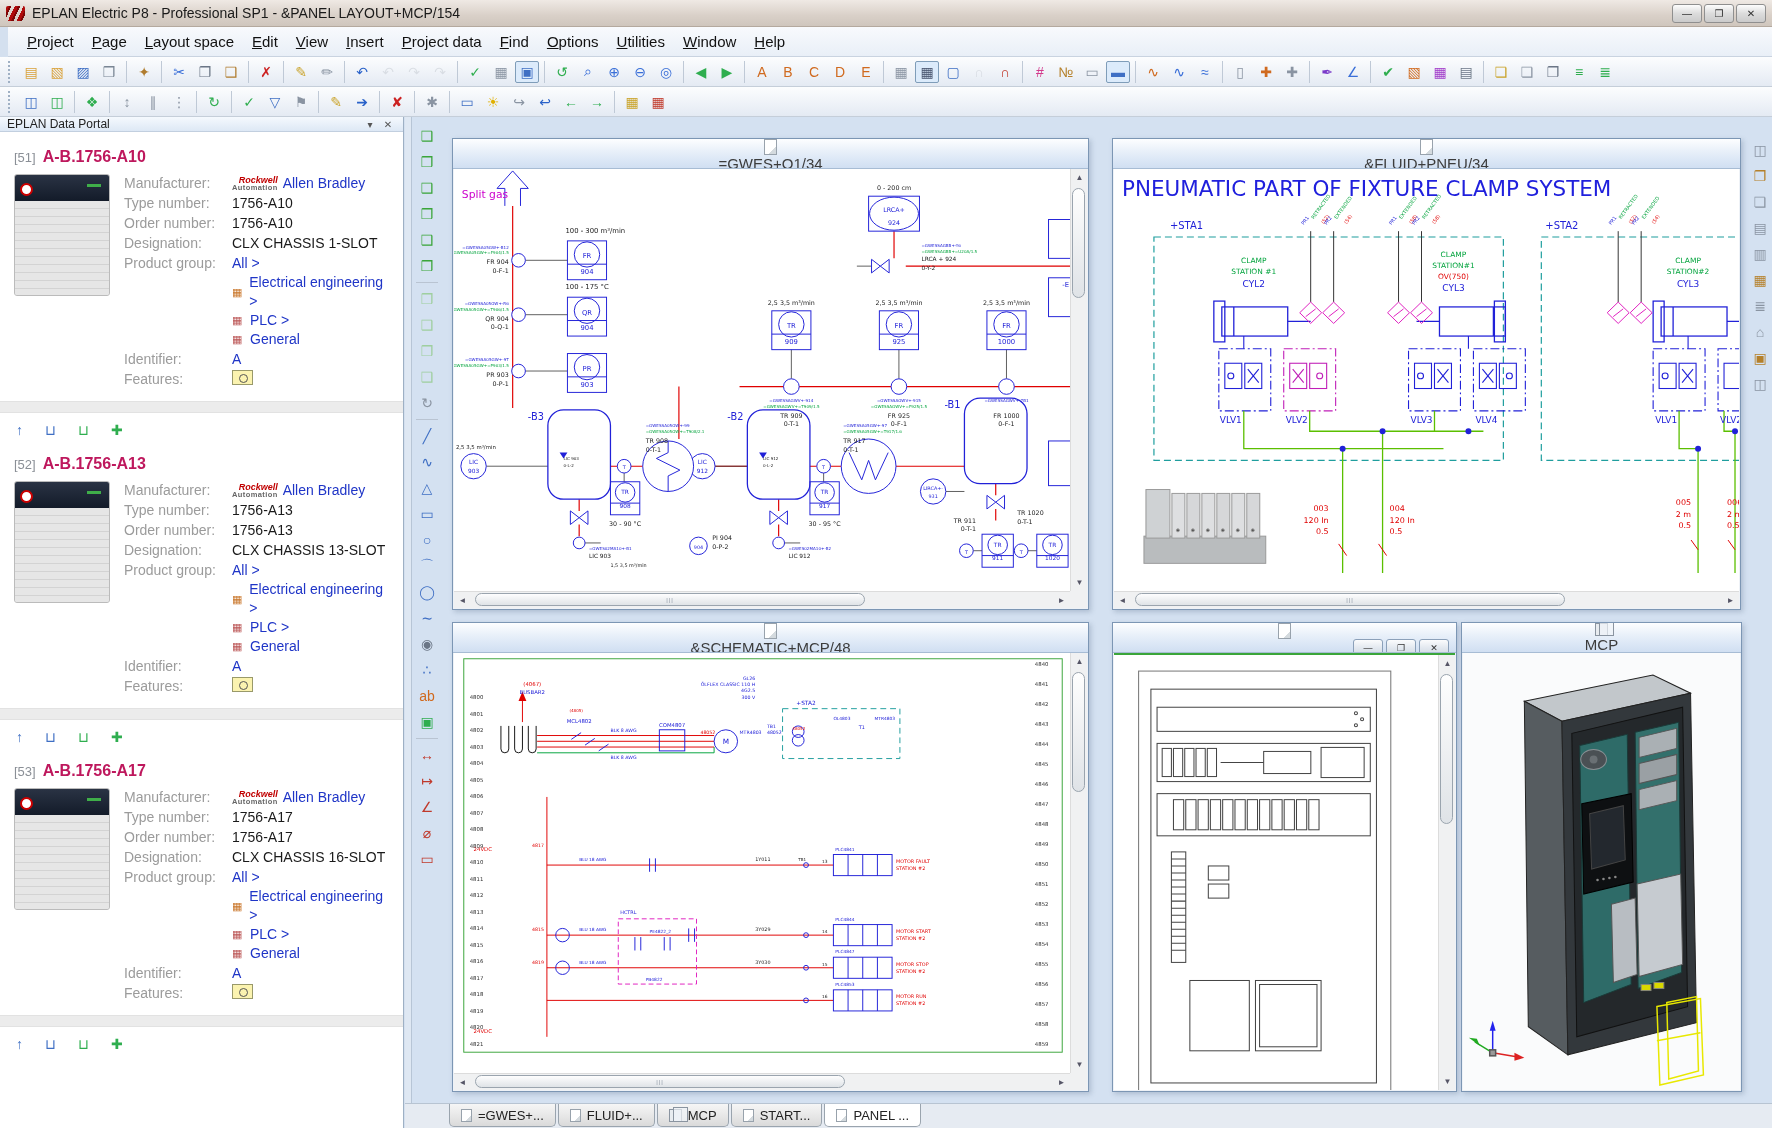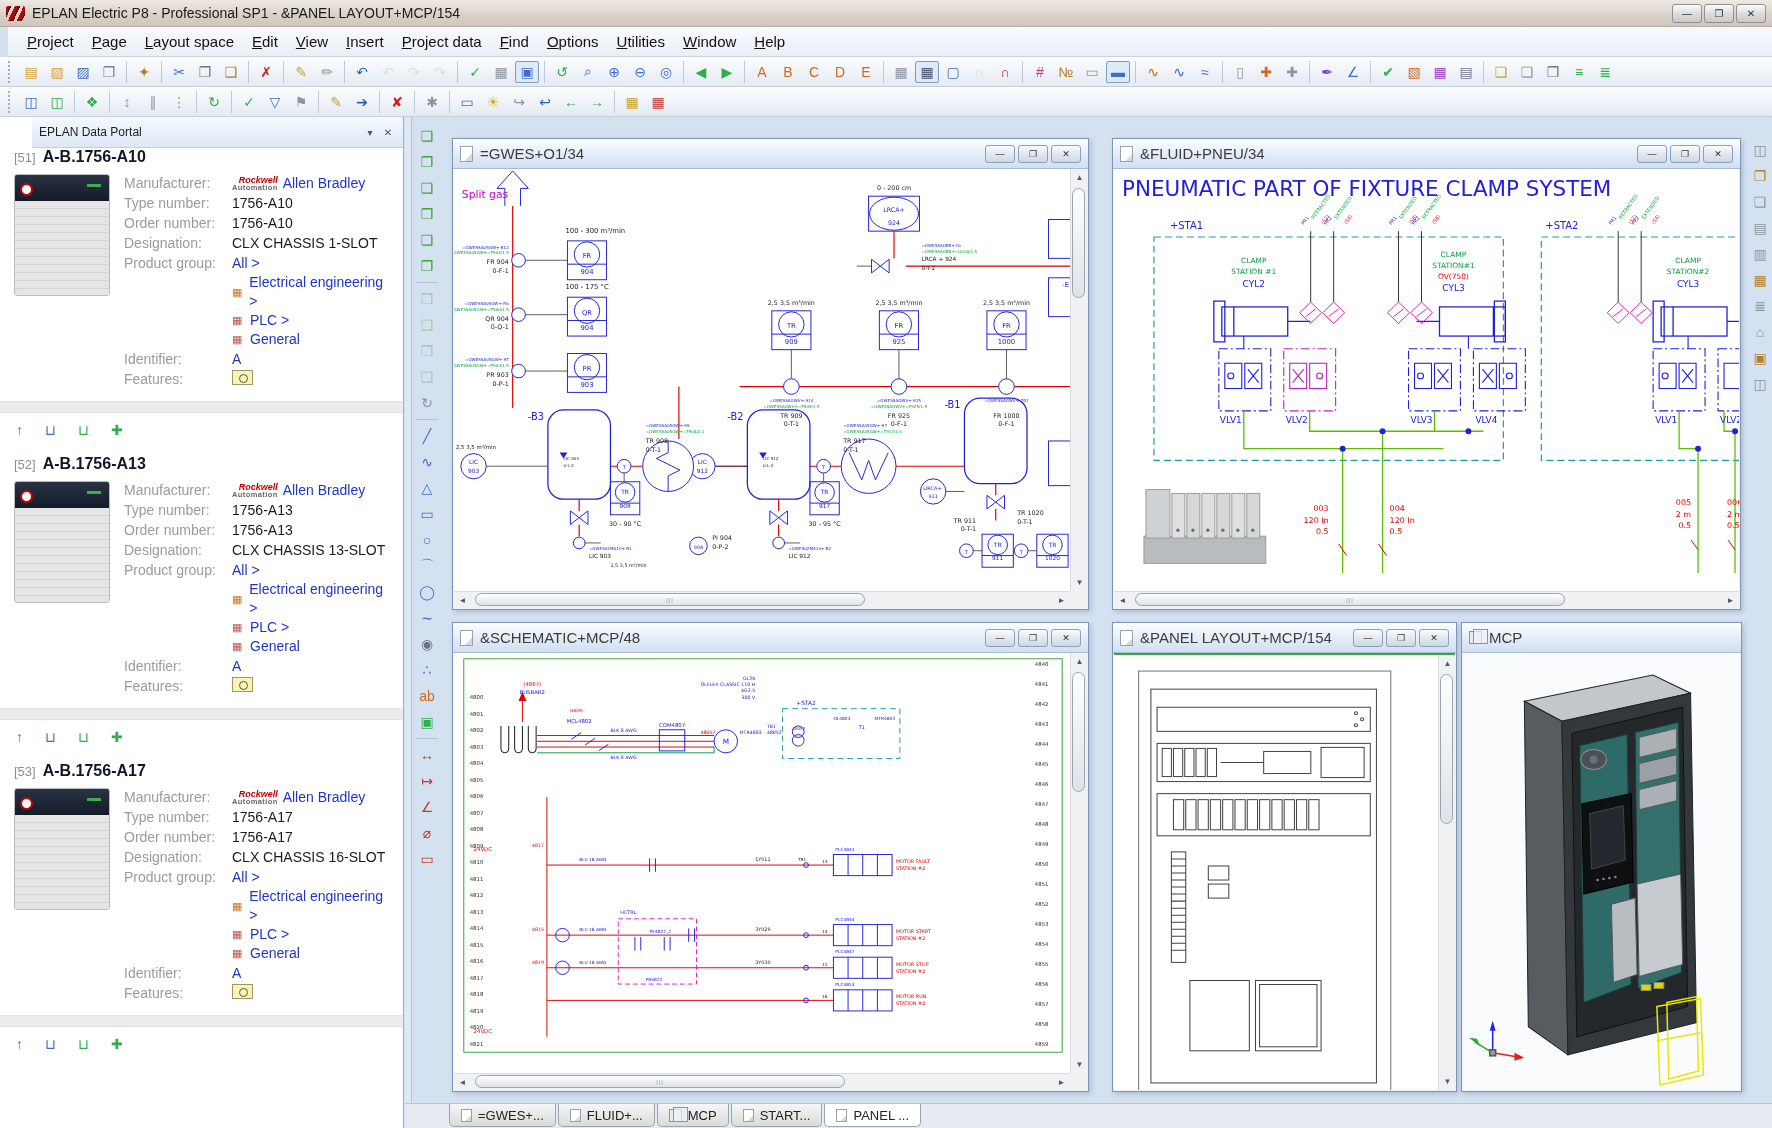--- a/index.html
+++ b/index.html
@@ -18,28 +18,28 @@
   .toolbar{position:absolute;left:0;width:100%;height:30px;background:linear-gradient(#fcfdfe,#e4eaf3);border-bottom:1px solid #c5ced9;display:flex;align-items:center;padding-left:8px;}
   .tb1{top:57px;} .tb2{top:87px;}
   .grip{width:4px;height:22px;border-left:2px dotted #9fb0c4;margin-right:6px;}
   .tbtn{display:inline-flex;width:24px;height:22px;align-items:center;justify-content:center;font-size:14px;border:1px solid transparent;border-radius:2px;margin:0 1px;cursor:default;}
   .tbtn.p{background:#dcebfb;border-color:#7f9db9;}
   .tbtn.d{opacity:.4;}
   .tbsep{width:1px;height:22px;background:#bfc9d6;margin:0 4px;display:inline-block;}
 
   
   .portal{position:absolute;left:0;top:117px;width:404px;bottom:0;background:#fff;border-right:1px solid #9eb0c4;}
-  .phead{height:31px;background:linear-gradient(#f5f9fe,#dde8f5);border-bottom:1px solid #c2cfdf;display:flex;align-items:center;padding:0 7px;font-size:12px;color:#222;margin-left:32px;}
+  .phead{height:15px;background:linear-gradient(#f5f9fe,#dde8f5);border-bottom:1px solid #c2cfdf;display:flex;align-items:center;padding:0 7px;font-size:12px;color:#222;}
   .phbtn{margin-left:auto;font-size:10px;color:#555;width:16px;text-align:center;}
   .phbtn+.phbtn{margin-left:2px;}
   .pbody{position:absolute;top:21px;left:0;right:0;bottom:0;overflow:hidden;}
   .pitem{padding:10px 8px 4px 14px;}
   .pi-head{margin-bottom:8px;}
   .idx{color:#8a8f96;font-size:13px;margin-right:7px;}
-  .pname{color:#0f172a;font-weight:bold;font-size:16px;text-decoration:none;}
+  .pname{color:#be185d;font-weight:bold;font-size:16px;text-decoration:none;}
   .pi-body{display:flex;gap:14px;}
   .chassis{width:96px;height:122px;background:#e3e3e3;border:1px solid #bbb;border-radius:3px;flex:none;position:relative;overflow:hidden;}
   .ch-top{height:26px;background:linear-gradient(#2a3344,#131b29);position:relative;}
   .ch-top::before{content:"";position:absolute;left:5px;top:8px;width:9px;height:9px;border-radius:50%;background:#fff;border:2px solid #c00;}
   .ch-top::after{content:"";position:absolute;right:8px;top:9px;width:14px;height:3px;background:#3fae49;}
   .ch-body{position:absolute;top:26px;left:0;right:0;bottom:0;background:repeating-linear-gradient(#e6e6e6 0 7px,#d3d3d3 7px 8px);}
   .pi-fields{flex:1;font-size:14px;line-height:19px;}
   .prow{display:flex;margin-bottom:1px;}
   .plabel{width:108px;color:#9b9b9b;flex:none;}
   .pval{color:#1a1a1a;width:156px;}
@@ -58,21 +58,21 @@
   
   .mdi{position:absolute;left:405px;top:117px;right:0;bottom:0;background:#d4e1f1;overflow:hidden;}
   .splitbar{position:absolute;left:0;top:0;bottom:0;width:7px;background:#dfe8f3;border-right:1px solid #b7c5d6;}
   .vstrip{position:absolute;display:flex;flex-direction:column;align-items:center;}
   .strip-left{left:5px;top:6px;width:34px;}
   .strip-right{left:1340px;top:20px;width:30px;}
   .vbtn{display:flex;width:26px;height:24px;align-items:center;justify-content:center;font-size:14px;margin:1px 0;border:1px solid transparent;border-radius:2px;}
   .vsep{width:22px;height:1px;background:#b9c4d2;margin:3px 0;}
 
   .mdiwin{position:absolute;border:1px solid #7c96b4;background:#eef2f7;box-shadow:2px 2px 5px rgba(60,80,110,.25);}
-  .wtitle{height:30px;display:flex;align-items:center;padding:0 7px;gap:7px;background:linear-gradient(#fdfeff,#e7eff9 45%,#d0dff2);border-bottom:1px solid #a7bcd4;font-size:15px;color:#3c3c3c;white-space:nowrap;overflow:hidden;}
+  .wtitle{height:30px;display:flex;align-items:center;padding:0 7px;background:linear-gradient(#fdfeff,#e7eff9 45%,#d0dff2);border-bottom:1px solid #a7bcd4;font-size:15px;color:#3c3c3c;white-space:nowrap;overflow:hidden;flex-direction:column;}
   .picon{width:13px;height:16px;background:linear-gradient(135deg,#fff 72%,#d4dade 72%);border:1px solid #98a2ac;flex:none;}
   .picon.sm{width:11px;height:13px;}
   .cubeicon{width:13px;height:13px;border:1px solid #8a94a0;background:#e8ecf0;position:relative;flex:none;}
   .cubeicon::before{content:"";position:absolute;left:3px;top:-3px;width:13px;height:13px;border:1px solid #8a94a0;background:rgba(240,244,248,.7);}
   .wbtns{margin-left:auto;display:flex;}
   .wbtn{width:30px;height:18px;border:1px solid #8ba0b9;border-radius:3px;background:linear-gradient(#fbfcfd,#e2e8ef 50%,#cfd7e1);display:flex;align-items:center;justify-content:center;font-size:9px;color:#333;margin-left:3px;}
   .wbody{position:absolute;top:30px;left:1px;right:1px;bottom:1px;background:#fff;overflow:hidden;}
   .wbody svg{display:block;}
 
   .hscroll{position:absolute;left:0;right:0;bottom:0;height:17px;background:#f0f1f2;border-top:1px solid #dcdcdc;display:flex;}

